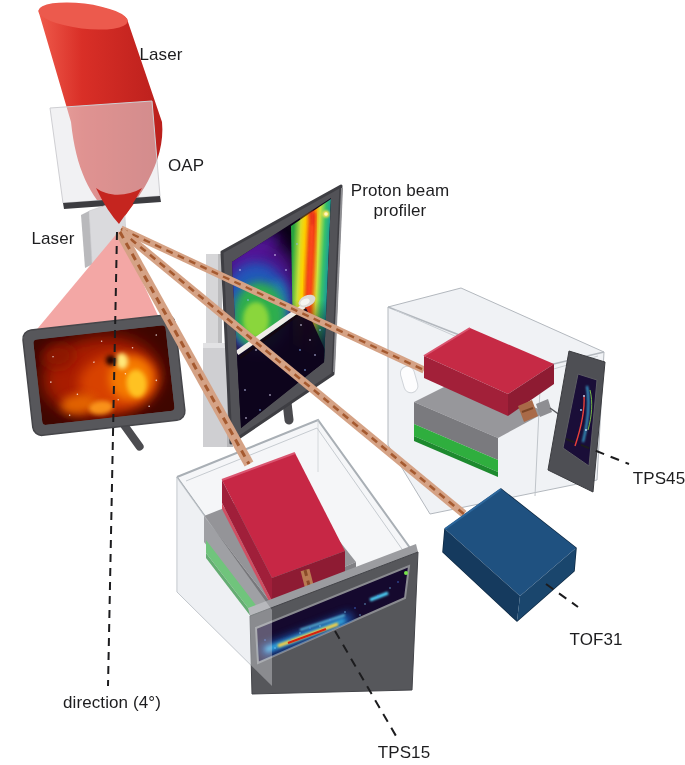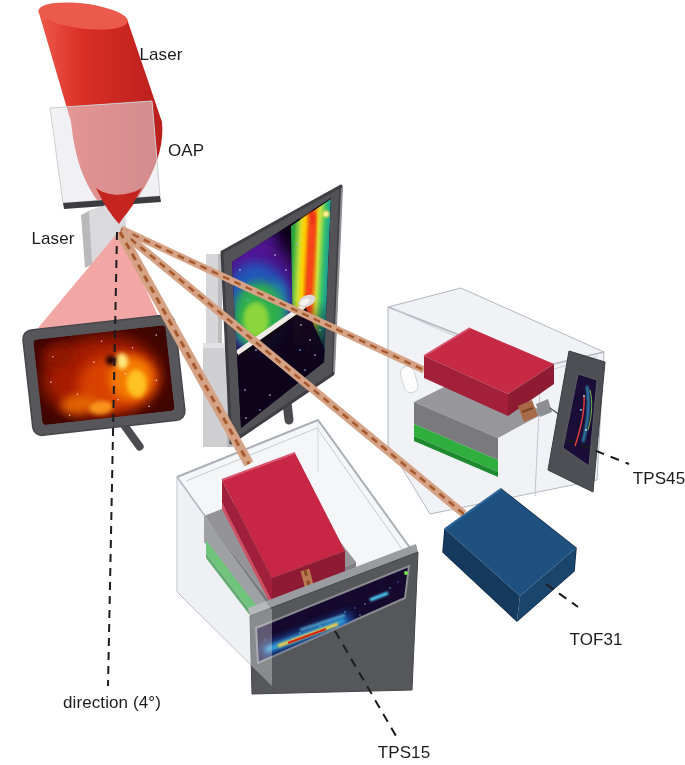--- a/index.html
+++ b/index.html
@@ -307,26 +307,30 @@
   <line x1="117" y1="232" x2="108" y2="686" stroke="#1c1c1e" stroke-width="2" stroke-dasharray="8 6"></line>
 
   <line x1="566" y1="439" x2="629" y2="464" stroke="#1c1c1e" stroke-width="2" stroke-dasharray="9 7"></line>
   <line x1="546" y1="584" x2="578" y2="607" stroke="#1c1c1e" stroke-width="2" stroke-dasharray="9 7"></line>
   <line x1="335" y1="631" x2="396" y2="736" stroke="#1c1c1e" stroke-width="2" stroke-dasharray="9 7"></line>
 </svg>
 
 <div class="lbl" style="left:161px;top:55px">
   <span>Laser</span>
     </div>
-<div class="lbl" style="left:186px;top:151px">
+<div class="lbl" style="left:186px;top:166px">
   <span>OAP</span>
     </div>
 <div class="lbl" style="left:53px;top:239px">
   <span>Laser</span>
     </div>
+<div class="lbl" style="left:400px;top:201px">
+  <span>Proton beam</span>
+  <span>profiler</span>
+    </div>
 <div class="lbl" style="left:112px;top:703px">
   <span>direction (4°)</span>
     </div>
 <div class="lbl" style="left:659px;top:479px">
   <span>TPS45</span>
     </div>
 <div class="lbl" style="left:596px;top:640px">
   <span>TOF31</span>
     </div>
 <div class="lbl" style="left:404px;top:753px">

